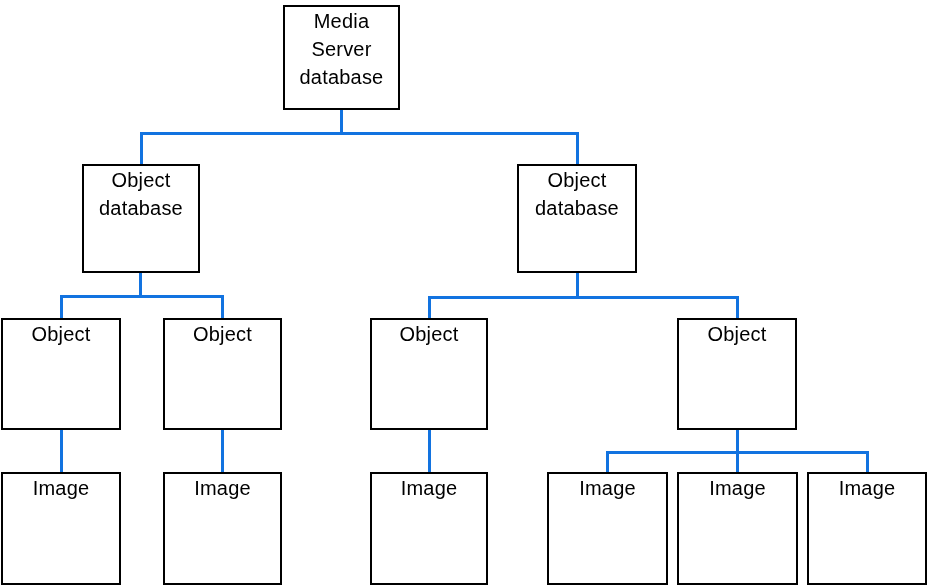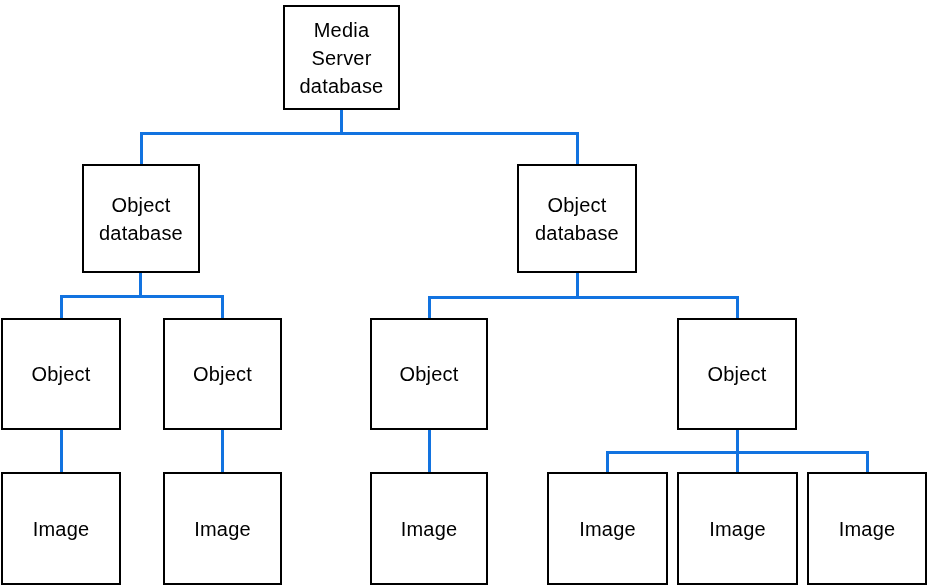--- a/index.html
+++ b/index.html
@@ -18,21 +18,21 @@
   .layer {
     position: absolute;
     inset: 0;
   }
   .node {
     position: absolute;
     box-sizing: border-box;
     background: #ffffff;
     border: 2px solid #000000;
     display: flex;
-    align-items: center;
+    align-items: flex-start;
     justify-content: center;
     text-align: center;
     padding: 0 6px;
   }
   .node-label {
     font-size: 20px;
     line-height: 28px;
     color: #000000;
     letter-spacing: 0.2px;
   }

